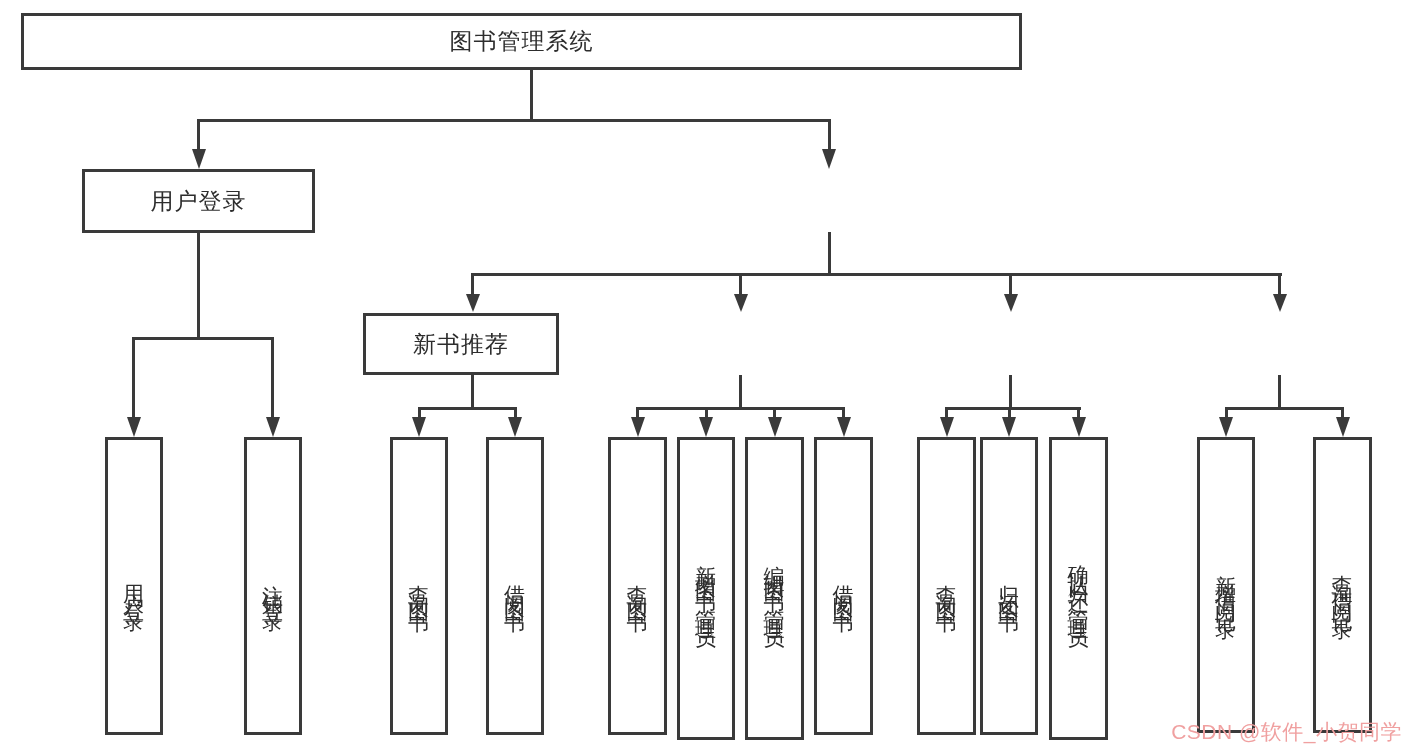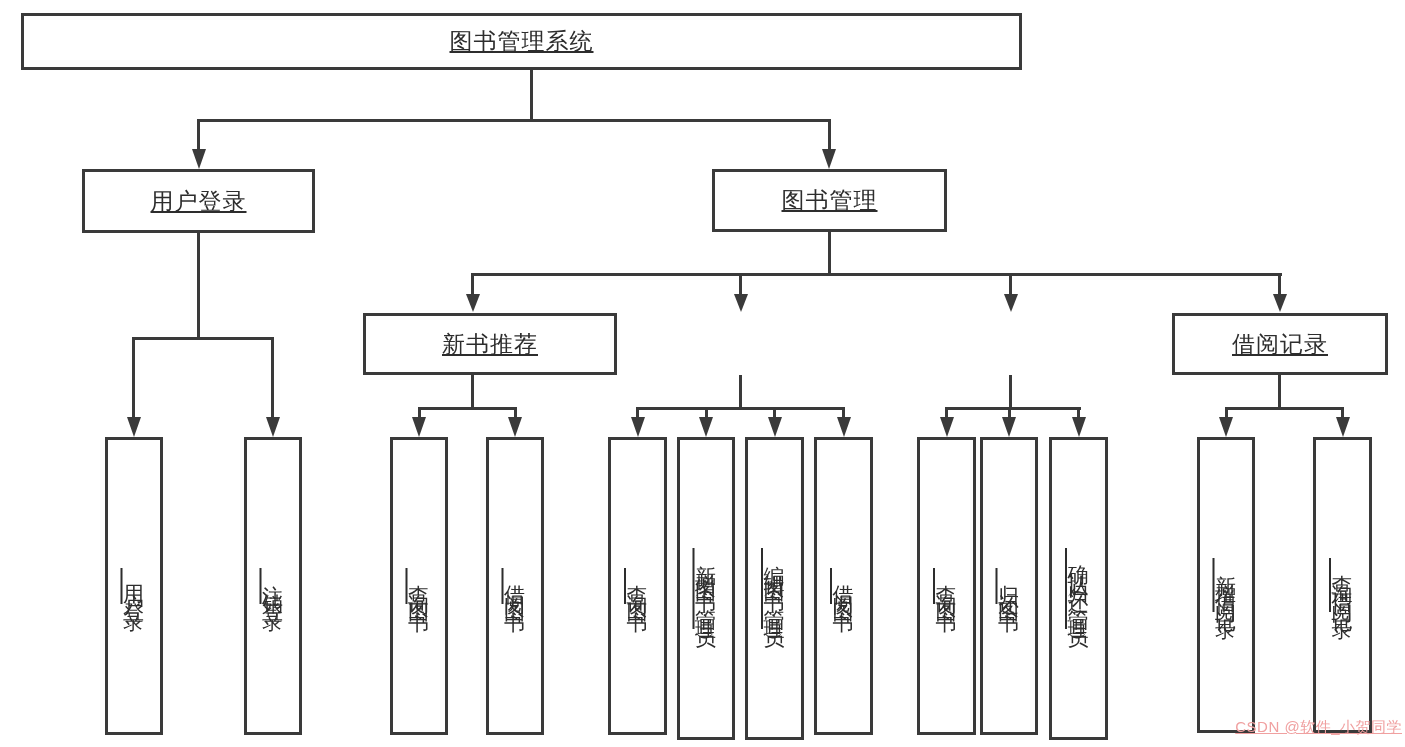--- a/index.html
+++ b/index.html
@@ -1,77 +1,71 @@
 <!DOCTYPE html>
 <html><head>
 <meta charset="utf-8">
 <style>
   * { box-sizing: border-box; }
   html,body { margin:0; padding:0; background:#ffffff; }
   body { font-family:"Liberation Sans","DejaVu Sans",sans-serif; }
   .stage{ position:relative; width:1405px; height:747px; background:#ffffff; overflow:hidden; }
   .box{ position:absolute; background:#ffffff; border:3px solid #3a3a3a;
-        display:flex; align-items:center; justify-content:center; color:#2d2d2d;text-decoration:underline; }
+        display:flex; align-items:center; justify-content:center; color:#2d2d2d; }
   .box.h span{ font-size:23px; letter-spacing:1px; white-space:nowrap; }
   .box.v span{ writing-mode:vertical-rl; text-orientation:mixed;
                font-size:21px; letter-spacing:9px; line-height:1; }
   .hline,.vline{ position:absolute; background:#3a3a3a; }
   .hline{ height:3px; } .vline{ width:3px; }
   .arrow{ position:absolute; width:0; height:0;
           border-left:7px solid transparent; border-right:7px solid transparent;
           border-top:20px solid #3a3a3a; }
   .arrow.short{ border-top-width:18px; }
-  .watermark{ position:absolute; font-size:15px; color:#f0a0a0; letter-spacing:0.5px; white-space:nowrap;text-decoration:underline; }
+  .watermark{ position:absolute; font-size:21px; color:#f0a0a0; letter-spacing:0.5px; white-space:nowrap; }
 </style>
 </head>
 <body>
 
 <div class="stage">
 
   <div class="box h" style="left:21px;top:13px;width:1001px;height:57px">
     <span>图书管理系统</span>
   </div>
 
   <div class="vline" style="left:530px;top:70px;height:52px"></div>
   <div class="hline" style="left:197px;top:119px;width:634px"></div>
   <div class="vline" style="left:197px;top:119px;height:32px"></div>
   <div class="arrow" style="left:192px;top:149px"></div>
   <div class="vline" style="left:828px;top:119px;height:32px"></div>
   <div class="arrow" style="left:822px;top:149px"></div>
 
   <div class="box h" style="left:82px;top:169px;width:233px;height:64px">
     <span>用户登录</span>
   </div>
-  <div class="box h" style="left:712px;top:169px;width:235px;height:63px">
-    <span>图书管理</span>
-  </div>
 
   <div class="vline" style="left:197px;top:233px;height:107px"></div>
   <div class="hline" style="left:132px;top:337px;width:142px"></div>
   <div class="vline" style="left:132px;top:337px;height:82px"></div>
   <div class="arrow" style="left:127px;top:417px"></div>
   <div class="vline" style="left:271px;top:337px;height:82px"></div>
   <div class="arrow" style="left:266px;top:417px"></div>
 
   <div class="vline" style="left:828px;top:232px;height:44px"></div>
   <div class="hline" style="left:472px;top:273px;width:810px"></div>
   <div class="vline" style="left:471px;top:273px;height:22px"></div>
   <div class="arrow short" style="left:466px;top:294px"></div>
   <div class="vline" style="left:739px;top:273px;height:22px"></div>
   <div class="arrow short" style="left:734px;top:294px"></div>
   <div class="vline" style="left:1009px;top:273px;height:22px"></div>
   <div class="arrow short" style="left:1004px;top:294px"></div>
   <div class="vline" style="left:1278px;top:273px;height:22px"></div>
   <div class="arrow short" style="left:1273px;top:294px"></div>
 
-  <div class="box h" style="left:363px;top:313px;width:254px;height:62px">
+  <div class="box h" style="left:363px;top:313px;width:196px;height:62px">
     <span>新书推荐</span>
-  </div>
-  <div class="box h" style="left:1172px;top:313px;width:216px;height:62px">
-    <span>借阅记录</span>
   </div>
 
   <div class="vline" style="left:471px;top:375px;height:35px"></div>
   <div class="vline" style="left:739px;top:375px;height:35px"></div>
   <div class="vline" style="left:1009px;top:375px;height:35px"></div>
   <div class="vline" style="left:1278px;top:375px;height:35px"></div>
 
   <div class="hline" style="left:418px;top:407px;width:99px"></div>
   <div class="hline" style="left:636px;top:407px;width:209px"></div>
   <div class="hline" style="left:945px;top:407px;width:136px"></div>

